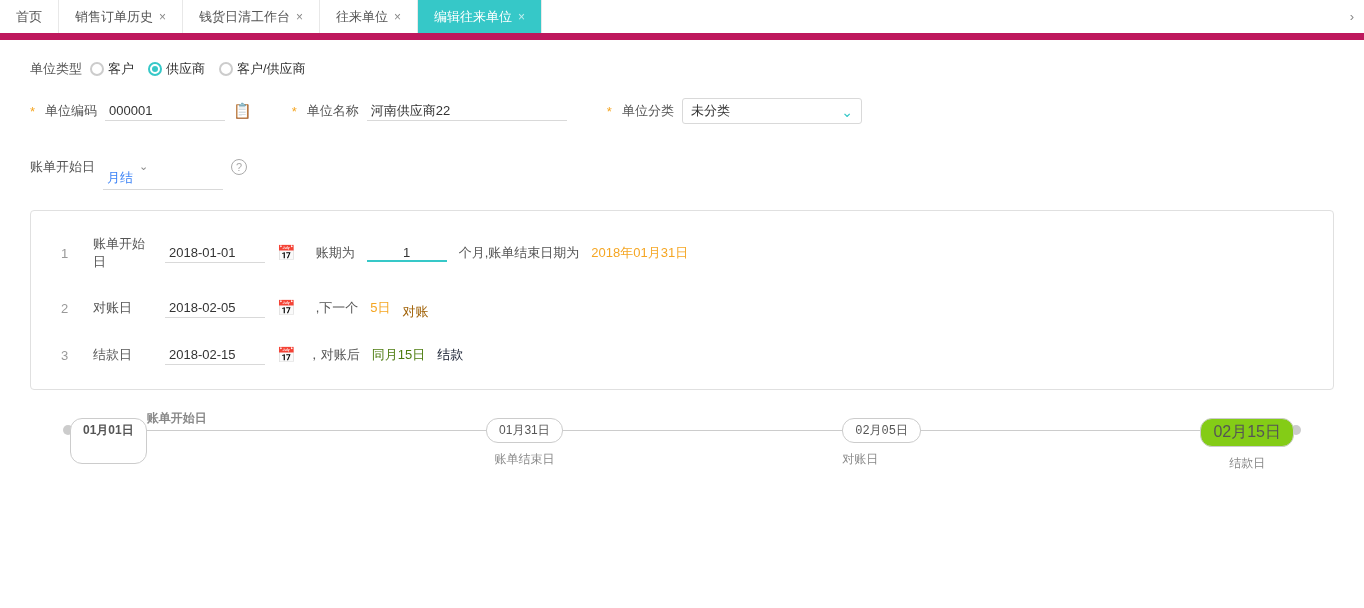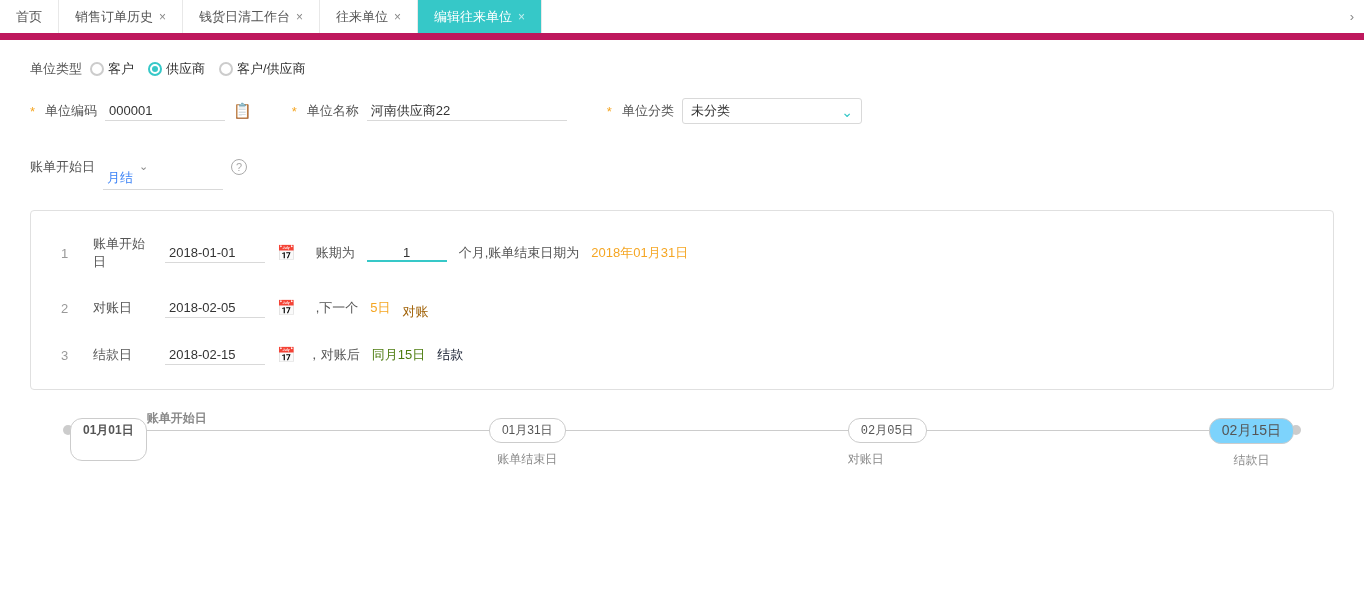--- a/index.html
+++ b/index.html
@@ -345,21 +345,21 @@
         </div>
 
         <div style="display: flex; flex-direction: column; align-items: flex-start; font-family: Liberation Mono, monospace;">
           <div style="border: 1px solid #ccc; border-radius: 12px; padding: 3px 12px; background:#fff; font-size: 12px; color:#555; margin-bottom:8px; margin-top:8px;">
             <span>02月05日</span>
           </div>
           <span style="font-size:12px; color:#888;">对账日</span>
         </div>
 
         <div style="display: flex; flex-direction: column; align-items: center;">
-          <div style="border: 1px solid #ccc; border-radius: 12px; padding: 3px 12px; background:#7dd3fc; font-size: 14px; color:#555; margin-bottom:8px; margin-top:8px;">
+          <div style="border: 1px solid #ccc; border-radius: 12px; padding: 3px 12px; background:#84cc16; font-size: 16px; color:#555; margin-bottom:8px; margin-top:8px;">
             <span>02月15日</span>
           </div>
           <span style="font-size:12px; color:#888;">结款日</span>
         </div>
       </div>
     </div>
   </div>
 
 </div>
 

